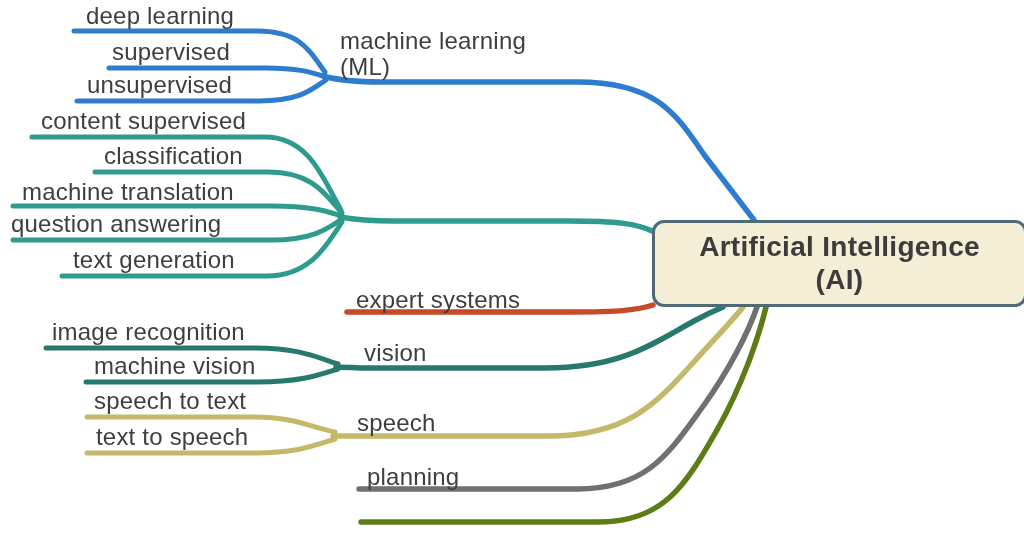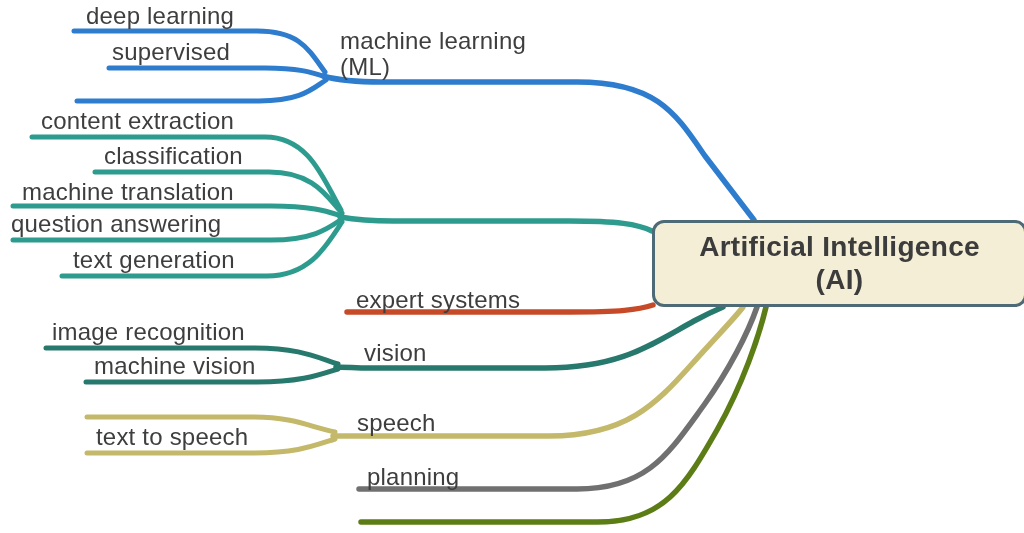--- a/index.html
+++ b/index.html
@@ -74,37 +74,39 @@
     <path stroke-width="5" d="M78,453 H242 C288,453 304,446 326,439" stroke="#c4b96a"></path>
     <path stroke-width="5.5" d="M324,436 C338,436 350,436 366,436 H540 C617,436 647,404 682,365 C707,337 725,319 734,307" stroke="#c4b96a"></path>
 
     <path stroke-width="5.5" d="M350,489 H568 C639,489 660,453 695,405 C720,370 739,333 748,307" stroke="#707070"></path>
 
     <path stroke-width="5.5" d="M352,522 H588 C655,522 676,486 708,430 C734,384 750,336 757,307" stroke="#5c7d16"></path>
   </svg>
 
   <div class="label" style="left:77px; top:3px">deep learning</div>
   <div class="label" style="left:103px; top:39px">supervised</div>
+  <div class="label" style="left:78px; top:72px">unsupervised</div>
   <div class="label" style="left:331px; top:28px">
     <span>machine learning</span>
     <span>(ML)</span>
   </div>
 
-  <div class="label" style="left:32px; top:108px">content extraction</div>
+  <div class="label" style="left:32px; top:108px">content supervised</div>
   <div class="label" style="left:95px; top:143px">classification</div>
   <div class="label" style="left:13px; top:179px">machine translation</div>
   <div class="label" style="left:2px; top:211px">question answering</div>
   <div class="label" style="left:64px; top:247px">text generation</div>
 
   <div class="label" style="left:347px; top:287px">expert systems</div>
 
   <div class="label" style="left:43px; top:319px">image recognition</div>
   <div class="label" style="left:85px; top:353px">machine vision</div>
   <div class="label" style="left:355px; top:340px">vision</div>
 
+  <div class="label" style="left:85px; top:388px">speech to text</div>
   <div class="label" style="left:87px; top:424px">text to speech</div>
   <div class="label" style="left:348px; top:410px">speech</div>
 
   <div class="label" style="left:358px; top:464px">planning</div>
 
   <div class="root-node" style="background-color: rgb(243, 238, 213);">
     <span>Artificial Intelligence</span>
     <span>(AI)</span>
   </div>
 

